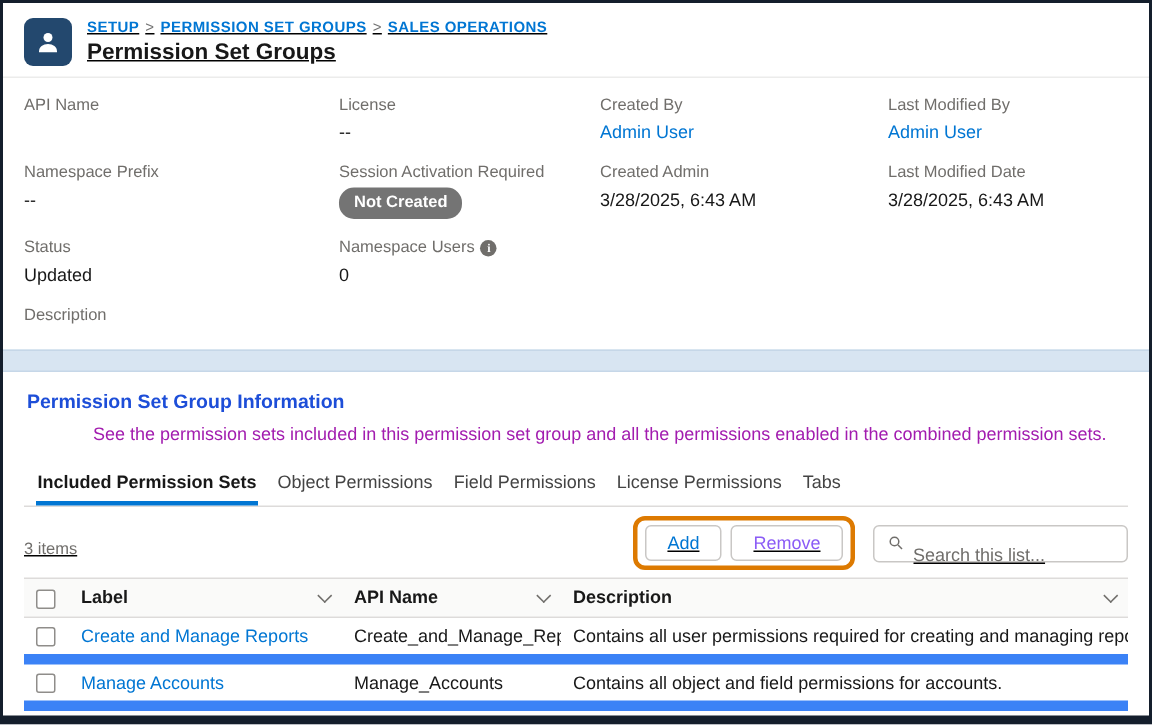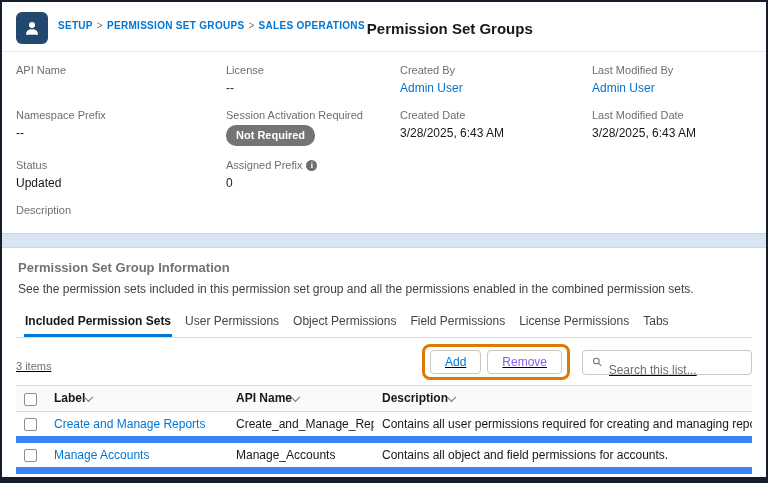--- a/index.html
+++ b/index.html
@@ -6,43 +6,43 @@
   html,body { background:#e9edf2; }
   body { font-family:"Liberation Sans","DejaVu Sans",sans-serif; }
   .frame {
     width:768px; height:483px; background:#fff; position:relative; overflow:hidden;
     border:2px solid #141e2c; border-bottom-width:6px;
   }
 
   
   .header { display:flex; align-items:center; gap:10px; padding:10px 14px 7px; border-bottom:1px solid #ececeb; }
   .psg-icon { width:32px; height:32px; background:#23486e; border-radius:6px; display:flex; align-items:center; justify-content:center; flex:0 0 auto; }
-  .head-text { display:flex; flex-direction:row; gap:2px; }
+  .head-text { display:flex; flex-direction:column; gap:2px;text-decoration:underline; }
   .breadcrumb { font-size:10px; letter-spacing:.3px; color:#0176d3; font-weight:600; }
   .breadcrumb .sep { color:#747474; margin:0 4px; font-weight:400; }
   .page-title { font-size:15px; font-weight:700; color:#181818; }
 
   
   .fields { display:grid; grid-template-columns:210px 174px 192px 1fr; padding:12px 14px 0; }
   .field { margin-bottom:13px; padding-right:10px; }
   .field-label { font-size:11px; color:#706e6b; margin-bottom:4px; display:flex; align-items:center; gap:4px; }
   .field-value { font-size:12px; color:#181818; line-height:1.35; }
   .link { color:#0176d3; text-decoration:none; cursor:pointer; }
   .badge { display:inline-block; background:#747474; color:#fff; font-size:11px; font-weight:700; padding:3px 10px; border-radius:10px; }
   .info-icon { width:11px; height:11px; border-radius:50%; background:#706e6b; color:#fff; font-size:8px; font-weight:700; display:inline-flex; align-items:center; justify-content:center; font-family:"Liberation Serif",serif; }
   .desc-field .field-value { max-width:255px; }
   .span2 { grid-column:1 / span 2; }
 
   
   .band { height:15px; background:#d8e5f2; border-top:1px solid #c6d7e8; border-bottom:1px solid #c6d7e8; }
 
   
   .card2 { padding-top:12px; }
-  .section-title { font-size:13px; font-weight:700; color:#737373; padding:0 16px; }
-  .section-desc { font-size:12px; color:#404040; padding:7px 16px 10px; }
+  .section-title { font-size:13px; font-weight:700; color:#1d4ed8; padding:0 16px; }
+  .section-desc { font-size:12px; color:#a21caf; padding:7px 16px 10px;margin-left:44px; }
 
   
   .tabs { display:flex; gap:12px; margin:0 14px; border-bottom:1px solid #dddbda; padding-left:8px; }
   .tab { font-size:12px; color:#444; padding:8px 1px 9px; cursor:pointer; white-space:nowrap; }
   .tab.active { font-weight:700; color:#181818; box-shadow:inset 0 -3px 0 #0176d3; }
 
   
   .toolbar { display:flex; align-items:center; padding:6px 14px 5px; min-height:44px;text-decoration:underline; }
   .item-count { font-size:11px; color:#706e6b; align-self:flex-end; padding-bottom:8px; }
   .toolbar-right { margin-left:auto; display:flex; align-items:center; gap:12px; }
@@ -51,21 +51,21 @@
   .btn.disabled { color:#8b5cf6; cursor:default; }
   .search-box { display:flex; align-items:center; gap:6px; border:1px solid #c9c7c5; border-radius:4px; padding:4px 9px; width:170px; height:25px; background:#fff; }
   .search-box input { border:none; outline:none; font-size:12px; width:100%; color:#181818; font-family:inherit; background:transparent;margin-top:16px; }
   .search-box input::placeholder { color:#706e6b; }
 
   
   .table-wrap { padding:0 14px; }
   table { width:100%; border-collapse:collapse; font-size:12px; table-layout:fixed; }
   col.c-cb { width:30px; } col.c-label { width:182px; } col.c-api { width:146px; }
   thead th { background:#fafaf9; border-top:1px solid #dddbda; border-bottom:1px solid #dddbda; text-align:left; font-weight:700; color:#181818; padding:5px 8px; }
-  .th-inner { display:flex; align-items:center; }
+  .th-inner { display:flex; align-items:center; justify-content:space-between; }
   tbody td { border-bottom:7px solid #3b82f6; padding:5px 8px; color:#181818; white-space:nowrap; overflow:hidden;margin-left:30px; }
   .cb { width:13px; height:13px; border:1px solid #8f8d8a; border-radius:2px; background:#fff; display:inline-block; vertical-align:middle; }
   .chev { width:7px; height:7px; border-right:1.5px solid #706e6b; border-bottom:1.5px solid #706e6b; transform:rotate(45deg) translate(-1px,-1px); display:inline-block; flex:0 0 auto; }
 </style>
 </head>
 <body>
 
 <div class="frame">
 
   <div class="header">
@@ -111,44 +111,44 @@
     <div class="field">
       <div class="field-label">
           <span>Namespace Prefix</span>
         </div>
       <div class="field-value">--</div>
     </div>
     <div class="field">
       <div class="field-label">
           <span>Session Activation Required</span>
         </div>
-      <div class="field-value"><span class="badge">Not Required</span></div>
-    </div>
-    <div class="field">
-      <div class="field-label">
-          <span>Created Date</span>
+      <div class="field-value"><span class="badge">Not Created</span></div>
+    </div>
+    <div class="field">
+      <div class="field-label">
+          <span>Created Admin</span>
         </div>
       <div class="field-value">3/28/2025, 6:43 AM</div>
     </div>
     <div class="field">
       <div class="field-label">
           <span>Last Modified Date</span>
         </div>
       <div class="field-value">3/28/2025, 6:43 AM</div>
     </div>
 
     <div class="field">
       <div class="field-label">
           <span>Status</span>
         </div>
       <div class="field-value">Updated</div>
     </div>
     <div class="field">
       <div class="field-label">
-        <span>Assigned Prefix</span>
+        <span>Namespace Users</span>
         <span class="info-icon">i</span>
       </div>
       <div class="field-value">0</div>
     </div>
     <div></div>
     <div></div>
 
     <div class="field desc-field span2">
       <div class="field-label">
           <span>Description</span>
@@ -157,21 +157,20 @@
   </div>
 
   <div class="band"></div>
 
   <div class="card2">
     <div class="section-title">Permission Set Group Information</div>
     <div class="section-desc">See the permission sets included in this permission set group and all the permissions enabled in the combined permission sets.</div>
 
     <div class="tabs">
       <div class="tab active">Included Permission Sets</div>
-      <div class="tab">User Permissions</div>
       <div class="tab">Object Permissions</div>
       <div class="tab">Field Permissions</div>
       <div class="tab">License Permissions</div>
       <div class="tab">Tabs</div>
     </div>
 
     <div class="toolbar">
       <div class="item-count">3 items</div>
       <div class="toolbar-right">
         <div class="btn-highlight">

